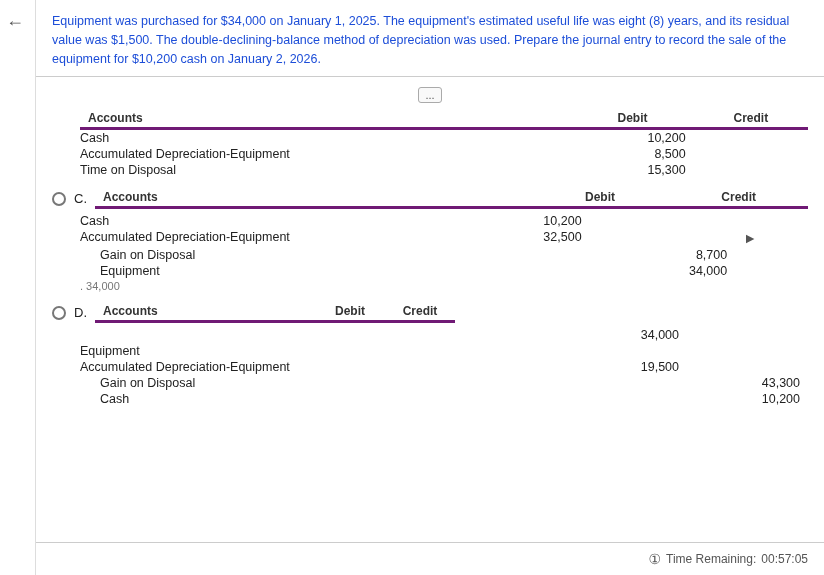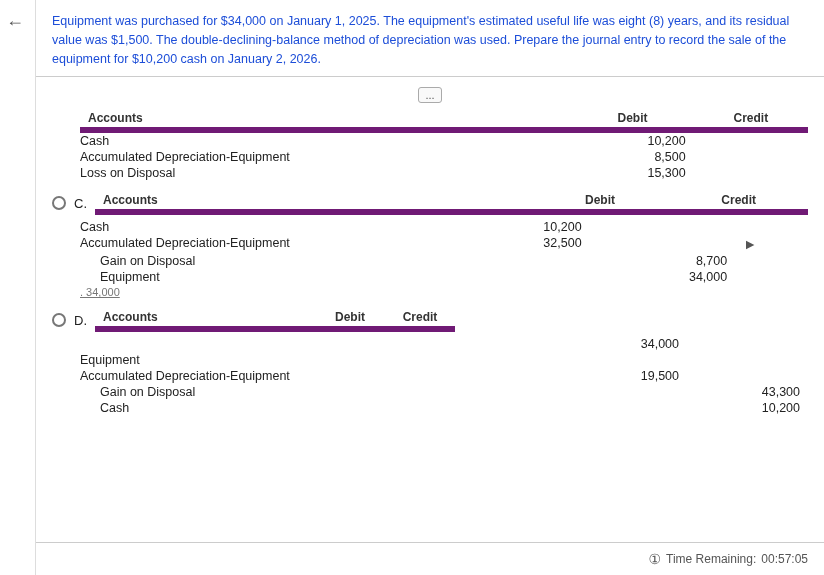--- a/index.html
+++ b/index.html
@@ -95,21 +95,21 @@
       margin-left: 28px;
       width: calc(100% - 28px);
       border-collapse: collapse;
     }
 
     .accounts-table th {
       font-weight: 600;
       font-size: 12px;
       color: #333;
       text-align: center;
-      border-bottom: 6px solid #701a75;
+      border-bottom: 3px solid #701a75;
       padding: 2px 8px;
     }
 
     .accounts-table th.left-col {
       text-align: left;
     }
 
     .accounts-table td {
       font-size: 12.5px;
       color: #222;
@@ -208,21 +208,21 @@
             <td class="account-name">Cash</td>
             <td class="num">10,200</td>
             <td class="num"></td>
           </tr>
           <tr>
             <td class="account-name">Accumulated Depreciation-Equipment</td>
             <td class="num">8,500</td>
             <td class="num"></td>
           </tr>
           <tr>
-            <td class="account-name">Loss on Disposal</td>
+            <td class="account-name">Time on Disposal</td>
             <td class="num">15,300</td>
             <td class="num"></td>
           </tr>
         </tbody>
       </table>
     </div>
 
     <div class="option-block">
       <div class="option-header">
         <div class="radio-circle"></div>
@@ -264,21 +264,21 @@
             <td></td>
           </tr>
           <tr>
             <td class="account-name indented">Equipment</td>
             <td class="num"></td>
             <td class="num">34,000</td>
             <td></td>
           </tr>
         </tbody>
       </table>
-      <div style="font-size:11px; color:#777; margin-left:28px; margin-top:1px;text-decoration:underline;">. 34,000</div>
+      <div style="font-size:11px; color:#777; margin-left:28px; margin-top:1px;">. 34,000</div>
     </div>
 
     <div class="option-block">
       <div class="option-header">
         <div class="radio-circle"></div>
         <span class="option-label">D.</span>
         <table class="accounts-table" style="margin-left:0; width:auto;">
           <thead>
             <tr>
               <th class="left-col" style="min-width:220px;">Accounts</th>

